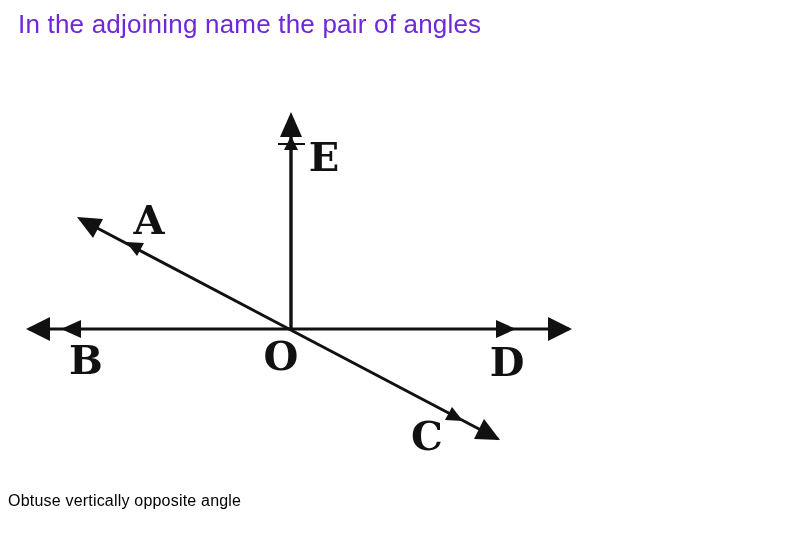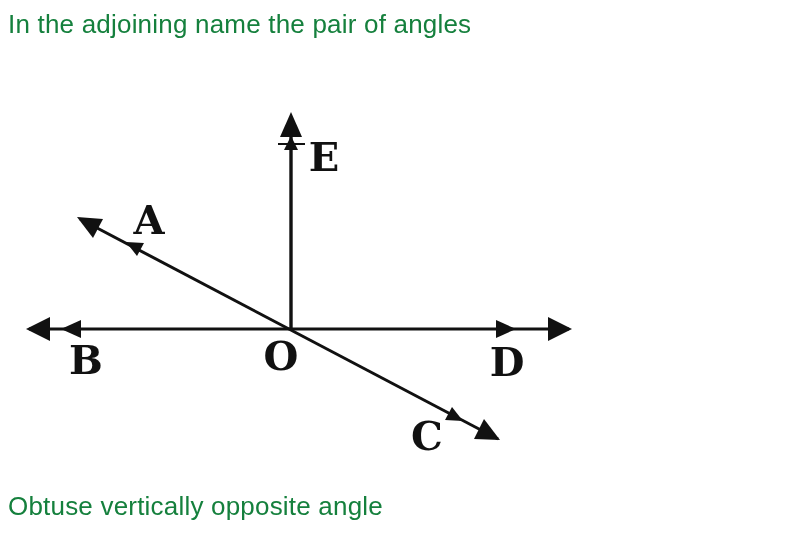--- a/index.html
+++ b/index.html
@@ -10,36 +10,36 @@
   body {
     width: 800px;
     height: 536px;
     position: relative;
     overflow: hidden;
     font-family: "Liberation Sans", sans-serif;
     color: #000000;
   }
   .question-text {
     position: absolute;
-    left: 8px;
+    left: 18px;
     top: 10px;
     font-size: 26px;
     line-height: 1.15;
     letter-spacing: 0.2px;
-    color: #15803d;
+    color: #6d28d9;
     white-space: nowrap;
   }
   .answer-text {
     position: absolute;
     left: 8px;
     top: 492px;
-    font-size: 26px;
+    font-size: 16px;
     line-height: 1.15;
     letter-spacing: 0.2px;
-    color: #15803d;
+    color: #000000;
     white-space: nowrap;
   }
   .diagram-svg {
     position: absolute;
     left: 0;
     top: 0;
     width: 800px;
     height: 536px;
   }
   .diagram-svg line {

